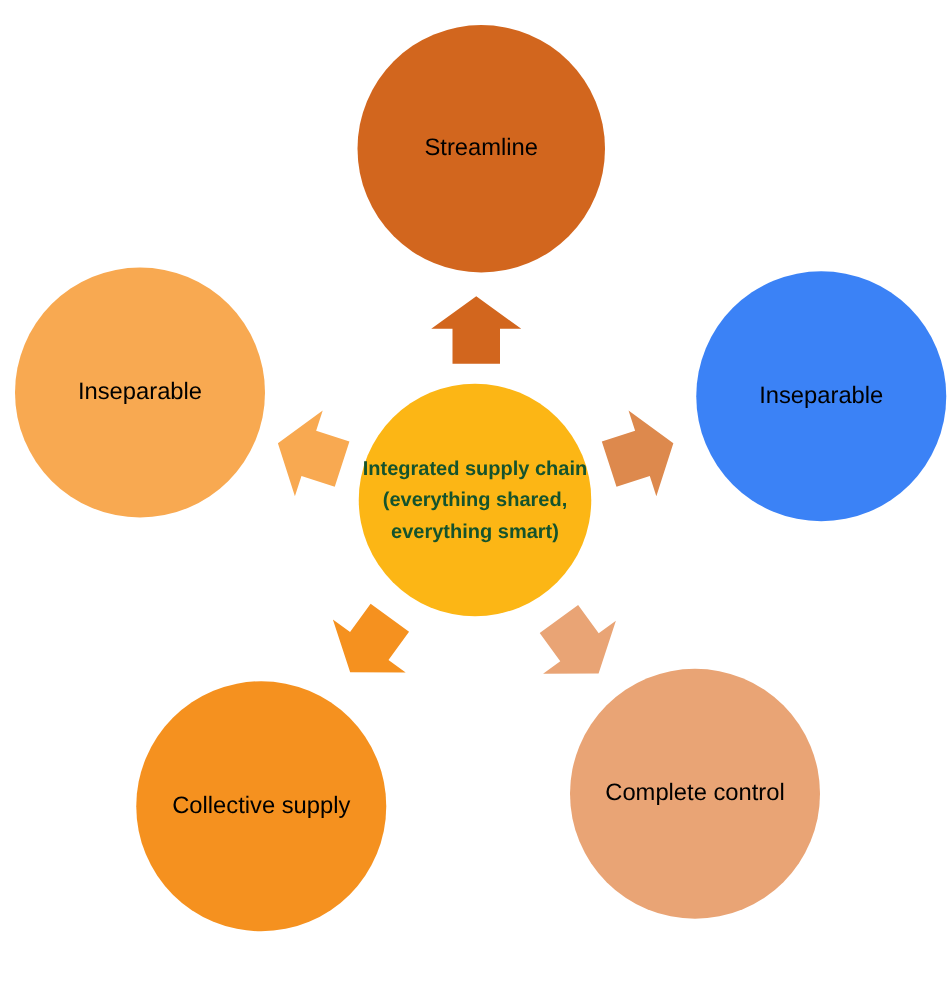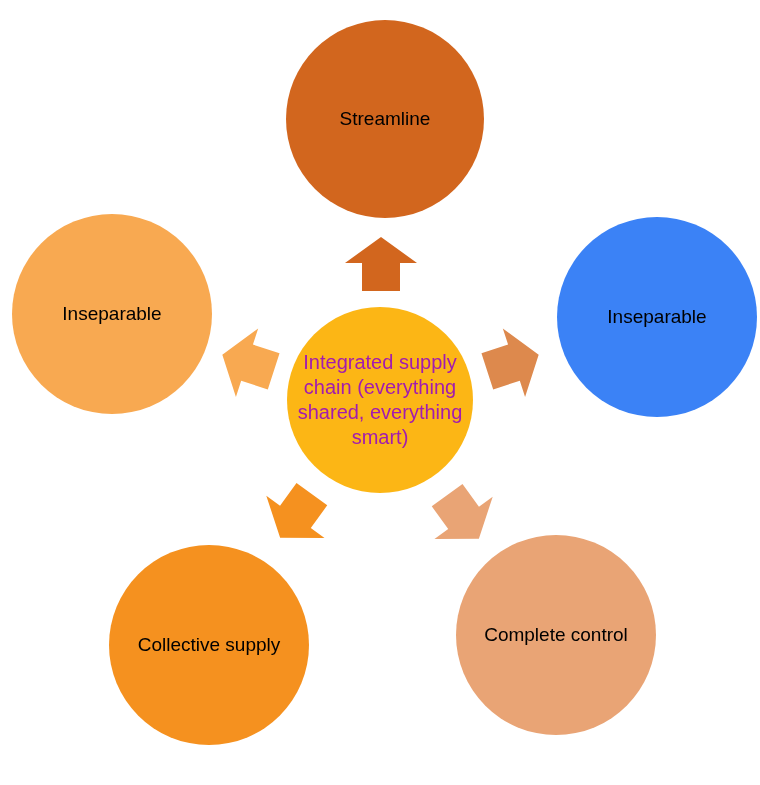--- a/index.html
+++ b/index.html
@@ -39,24 +39,24 @@
   .node-bottom-right { left: 456px; top: 535px; }
   .node-bottom-left  { left: 109px; top: 545px; }
   .node-left         { left: 12px;  top: 214px; }
   .hub {
     left: 287px; top: 307px;
     width: 186px; height: 186px;
     z-index: 2;
   }
   .hub-label {
     width: 196px;
-    font-size: 20px;
+    font-size: 16px;
     line-height: 25px;
-    font-weight: 400;
-    color: #a21caf;
+    font-weight: 700;
+    color: #14532d;
   }
   .arrow {
     position: absolute;
     width: 100px;
     height: 100px;
     overflow: visible;
     z-index: 1;
   }
   .arrow-up           { left: 331px; top: 214px; transform: rotate(-90deg); }
   .arrow-right        { left: 463px; top: 313px; transform: rotate(-18deg); }

